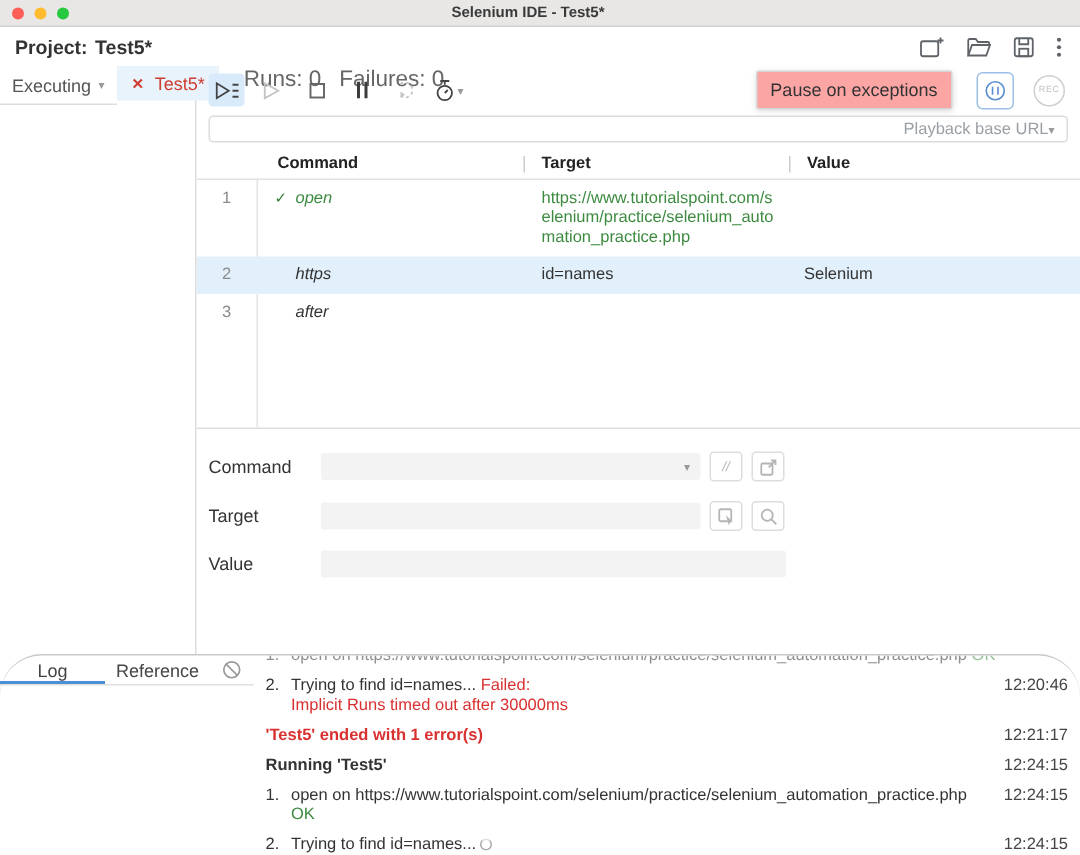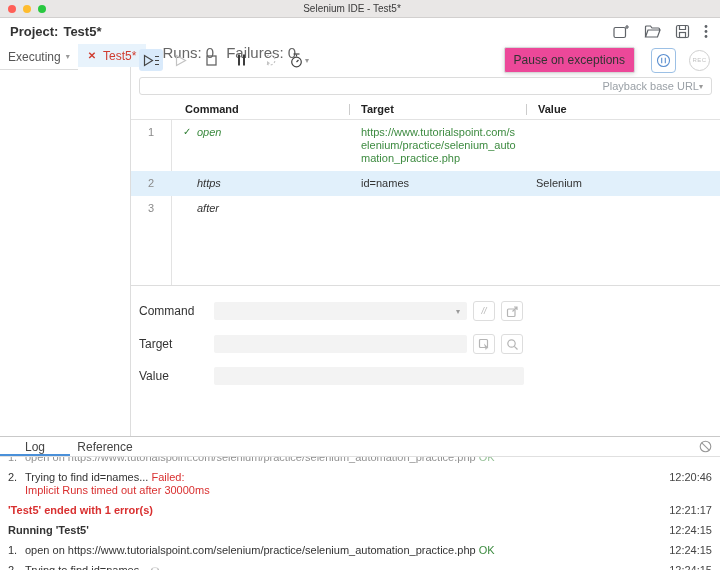--- a/index.html
+++ b/index.html
@@ -5,21 +5,21 @@
   * { margin:0; padding:0; box-sizing:border-box; }
   html,body { width:720px; height:570px; }
   body { font-family:"Liberation Sans", sans-serif; background:#fff; color:#333; }
   .window { width:720px; height:570px; position:relative; overflow:hidden; display:flex; flex-direction:column; background:#fff; }
 
   
   .titlebar { height:18px; flex:none; background:#e9e7e6; border-bottom:1px solid #d2d0cf; display:flex; align-items:center; position:relative; }
   .traffic { display:flex; gap:7px; margin-left:8px; z-index:2; }
   .dot { width:8px; height:8px; border-radius:50%; }
   .dot.red{ background:#ff5f57; } .dot.yellow{ background:#febc2e; } .dot.green{ background:#28c840; }
-  .win-title { position:absolute; left:0; right:16px; text-align:center; font-size:10px; font-weight:400; color:#3a3a3a; }
+  .win-title { position:absolute; left:0; right:16px; text-align:center; font-size:10px; font-weight:700; color:#3a3a3a; }
 
   
   .project-header { height:26px; flex:none; display:flex; align-items:center; padding:0 12px 0 10px; background:#fff; }
   .project-title { font-size:13px; font-weight:700; color:#333; }
   .project-title .pname { margin-left:5px; }
   .ph-spacer { flex:1; }
   .ph-icons { display:flex; align-items:center; gap:14px; }
   .ph-icon { display:flex; align-items:center; justify-content:center; }
   .ph-icon svg { stroke:#5f6368; fill:none; stroke-width:1.2; }
 
@@ -34,21 +34,21 @@
   .sidebar-scrollbar { height:6px; flex:none; background:#d9d9d9; border-radius:3px; margin:0 4px 7px 4px; }
   .sidebar-stats { flex:none; display:flex; gap:12px; padding:0 8px 9px 8px; font-size:15px; color:#666; }
 
   .content { flex:1; min-width:0; display:flex; flex-direction:column; }
 
   
   .toolbar { height:32px; flex:none; display:flex; align-items:center; padding:0 8px; gap:6px; }
   .tb-btn { width:24px; height:22px; display:flex; align-items:center; justify-content:center; border-radius:3px; flex:none; }
   .tb-btn.hl { background:#d9eafb; }
   .tb-group { display:flex; align-items:center; gap:1px; }
-  .tooltip { margin-left:auto; background:#ec4899; border:1px solid #d6d6d6; border-radius:2px; box-shadow:0 1px 4px rgba(0,0,0,.14); padding:5px 9px; font-size:12px; color:#333; white-space:nowrap; }
+  .tooltip { margin-left:auto; background:#fca5a5; border:1px solid #d6d6d6; border-radius:2px; box-shadow:0 1px 4px rgba(0,0,0,.14); padding:5px 9px; font-size:12px; color:#333; white-space:nowrap; }
   .pause-exc-btn { width:25px; height:25px; margin-left:10px; border:1px solid #9cc0e5; border-radius:4px; display:flex; align-items:center; justify-content:center; flex:none; background:#fff; }
   .rec-btn { width:21px; height:21px; margin-left:7px; margin-right:2px; border:1px solid #cfcfcf; border-radius:50%; display:flex; align-items:center; justify-content:center; font-size:6px; letter-spacing:.4px; color:#c2c2c2; flex:none; }
 
   
   .url-bar { flex:none; padding:1px 8px 4px 8px; }
   .url-input { height:18px; border:1px solid #dcdcdc; border-radius:3px; display:flex; align-items:center; justify-content:flex-end; padding:0 8px; font-size:11px; color:#9aa0a6; }
 
   
   .cmd-table { height:187px; flex:none; border-bottom:1px solid #ddd; font-size:11px; position:relative; overflow:hidden; }
   .cmd-table::before { content:""; position:absolute; left:40px; top:21px; bottom:0; width:1px; background:#e3e3e3; }
@@ -69,21 +69,21 @@
   .form-area { flex:1; padding:15px 10px 0 8px; }
   .f-row { display:flex; align-items:center; margin-bottom:13px; font-size:12px; color:#333; }
   .f-label { width:75px; flex:none; }
   .f-input { height:18px; background:#f3f3f3; border-radius:2px; }
   .f-input.short { width:253px; display:flex; align-items:center; justify-content:flex-end; padding-right:7px; }
   .f-input.long { width:310px; }
   .f-btn { width:22px; height:20px; border:1px solid #ddd; border-radius:3px; margin-left:6px; display:flex; align-items:center; justify-content:center; color:#b5b5b5; font-size:9px; font-style:italic; flex:none; background:#fff; }
   .f-btn svg { stroke:#b5b5b5; fill:none; stroke-width:1.2; }
 
   
-  .log-panel { height:134px; flex:none; border-top:1px solid #c9c9c9; display:flex; flex-direction:column; background:#fff; }
+  .log-panel { height:134px; flex:none; border-top:1px solid #c9c9c9; display:flex; flex-direction:row; background:#fff;border-radius:28px; }
   .log-tabs { height:20px; flex:none; display:flex; align-items:stretch; border-bottom:1px solid #e0e0e0; font-size:12px; color:#444; }
   .log-tab { display:flex; align-items:center; justify-content:center; min-width:70px; padding:0 4px; }
   .log-tab.active { box-shadow:inset 0 -2px 0 #4a90d9; }
   .clear-log { margin-left:auto; display:flex; align-items:center; padding:0 8px; }
   .log-body { flex:1; overflow:hidden; padding:0 8px; font-size:11px; color:#333; line-height:13px; }
   .log-entry { display:flex; align-items:flex-start; margin-top:7px; }
   .log-entry.clipped { height:7px; overflow:hidden; margin-top:0; opacity:.55; align-items:flex-end; }
   .l-num { width:17px; flex:none; }
   .l-text { min-width:0; }
   .l-ts { margin-left:auto; padding-left:10px; flex:none; color:#444; }

